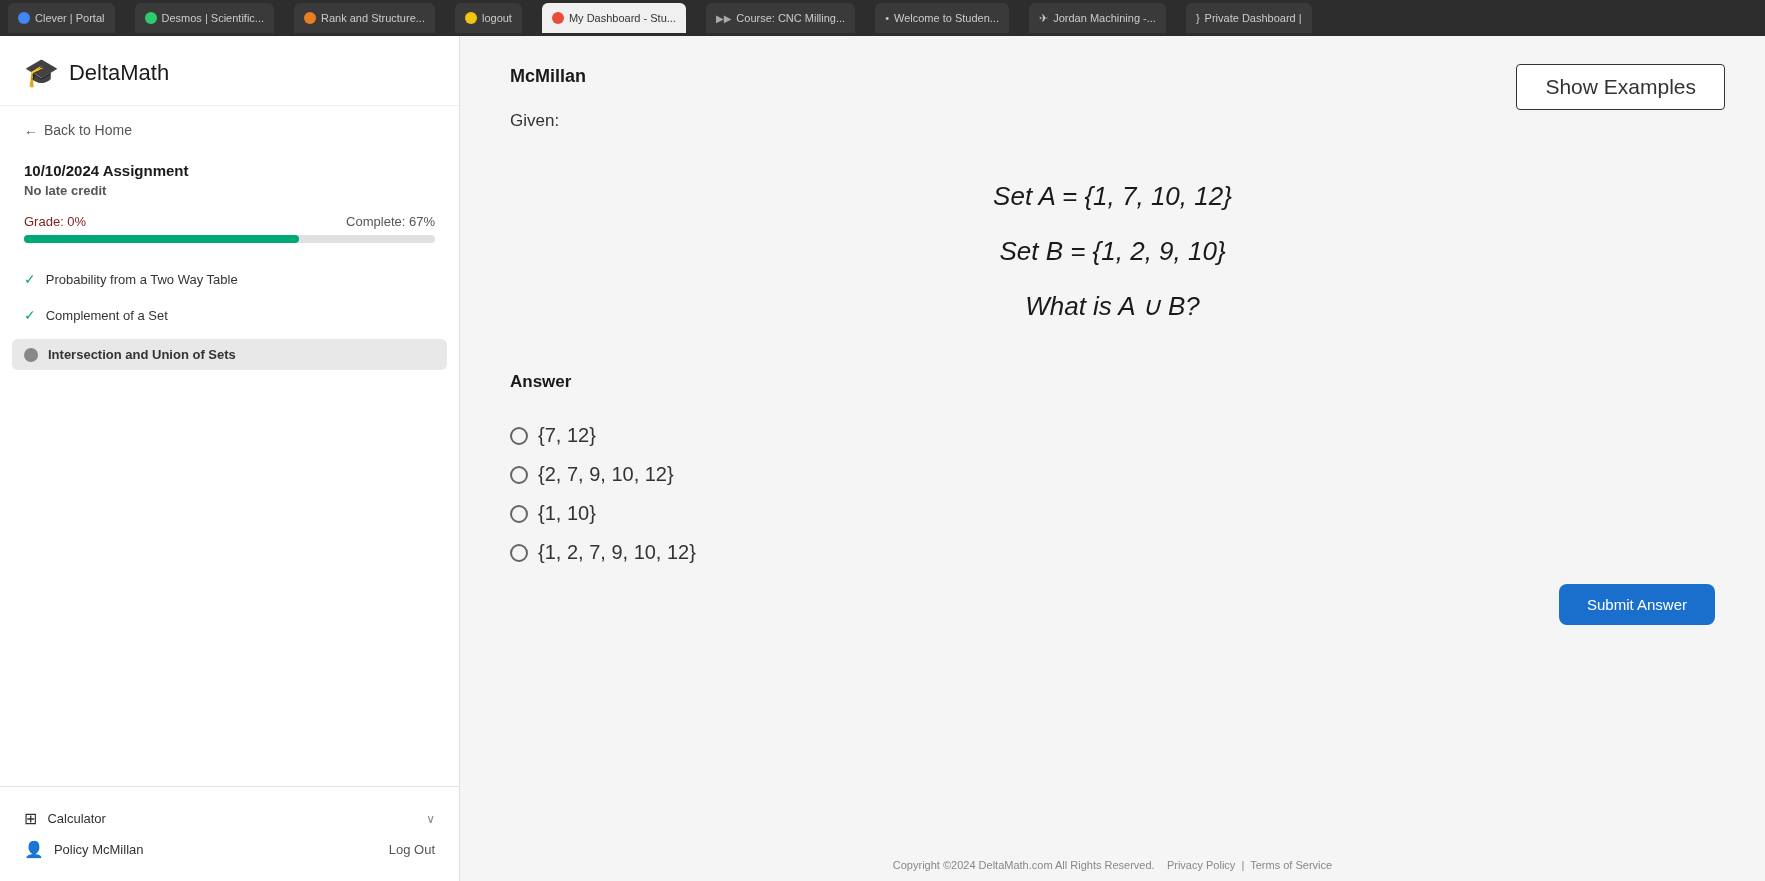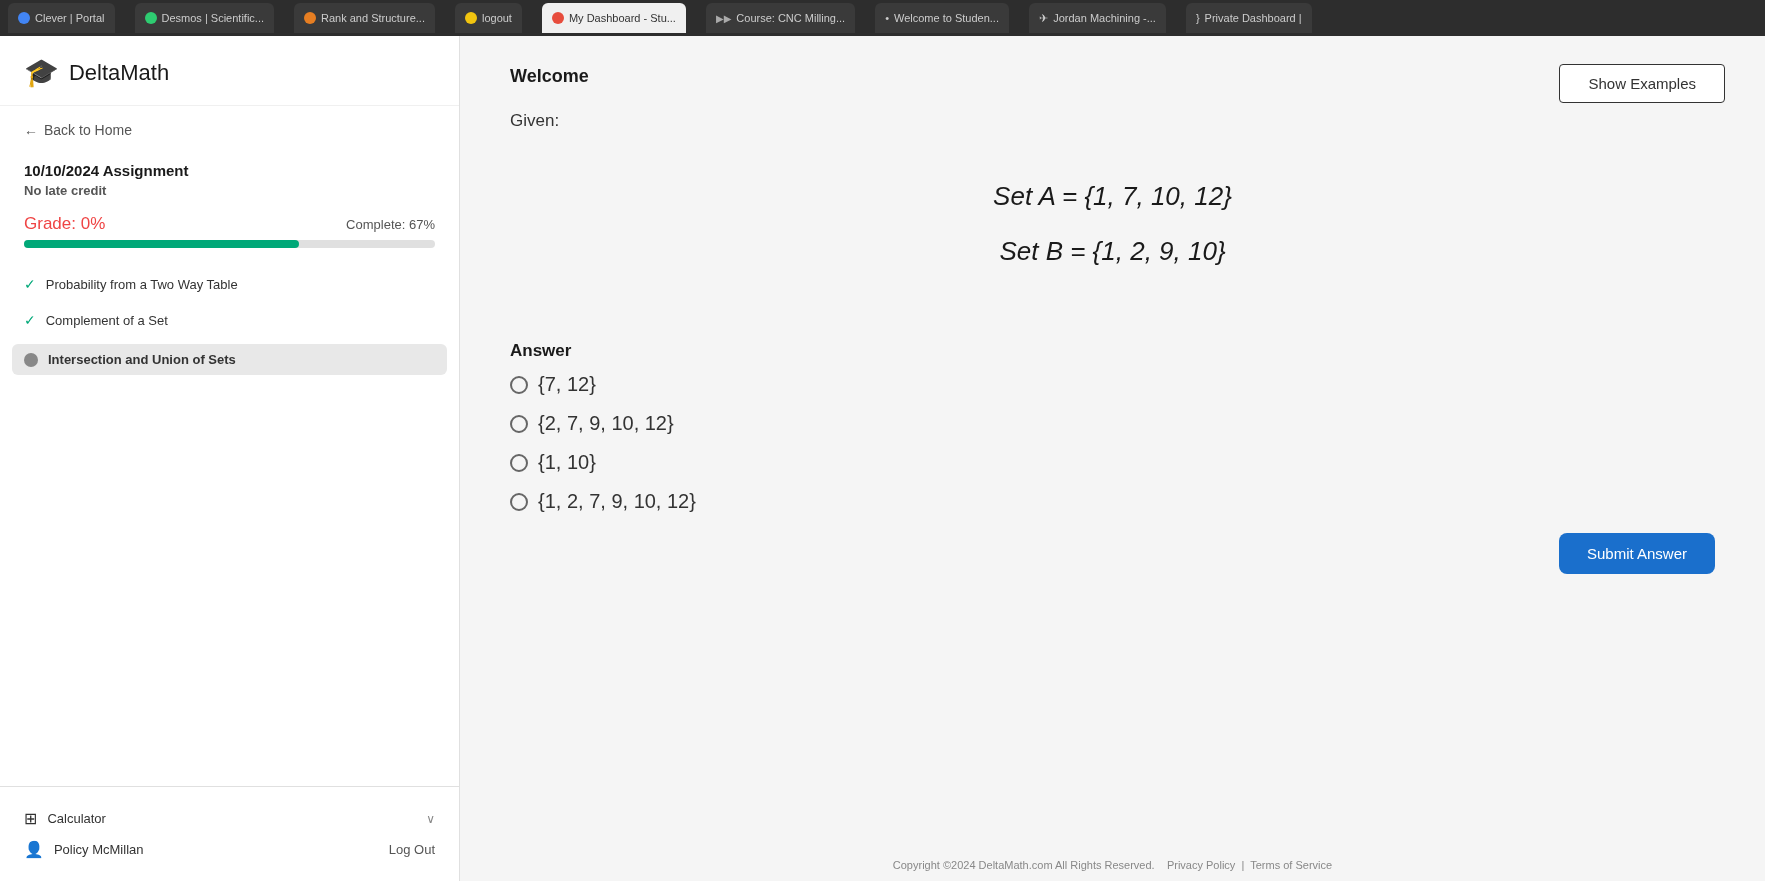--- a/index.html
+++ b/index.html
@@ -112,22 +112,22 @@
     }
 
     .grade-row {
       display: flex;
       justify-content: space-between;
       align-items: center;
       margin-bottom: 6px;
     }
 
     .grade-label {
-      font-size: 17px;
-      color: #ef4444;
+      font-size: 13px;
+      color: #7f1d1d;
     }
 
     .complete-label {
       font-size: 13px;
       color: #555;
     }
 
     .progress-bar-container {
       width: 100%;
       height: 8px;
@@ -217,21 +217,21 @@
     }
 
     .show-examples-btn {
       position: absolute;
       top: 28px;
       right: 40px;
       padding: 10px 28px;
       border: 1.5px solid #333;
       background: #fff;
       border-radius: 4px;
-      font-size: 15px;
+      font-size: 21px;
       cursor: pointer;
       color: #333;
     }
 
     .question-section {
       margin-bottom: 30px;
     }
 
     .section-title {
       font-size: 18px;
@@ -266,21 +266,21 @@
     }
 
     .answer-section {
       margin-top: 30px;
     }
 
     .answer-title {
       font-size: 17px;
       font-weight: 700;
       color: #1a1a1a;
-      margin-bottom: 12px;
+      margin-bottom: 32px;
     }
 
     .answer-grid {
       display: grid;
       grid-template-columns: 1fr;
       gap: 16px 60px;
       margin-bottom: 30px;
     }
 
     .answer-option {
@@ -427,29 +427,32 @@
         <span class="logout-link">Log Out</span>
       </div>
     </div>
   </div>
 
   <div class="main-content">
 
     <button class="show-examples-btn">Show Examples</button>
 
     <div class="question-section">
-      <div class="section-title">Welcome</div>
+      <div class="section-title">McMillan</div>
       <div class="given-label">Given:</div>
 
       <div class="math-content">
         <div class="math-line">
           Set <span class="math-italic">A</span> = {1, 7, 10, 12}
         </div>
         <div class="math-line">
           Set <span class="math-italic">B</span> = {1, 2, 9, 10}
+        </div>
+        <div class="math-question">
+          What is <span class="math-italic">A</span> ∪ <span class="math-italic">B</span>?
         </div>
       </div>
     </div>
 
     <div class="answer-section">
       <div class="answer-title">Answer</div>
 
       <div class="answer-grid">
         <div class="answer-option">
           <div class="radio-circle"></div>

